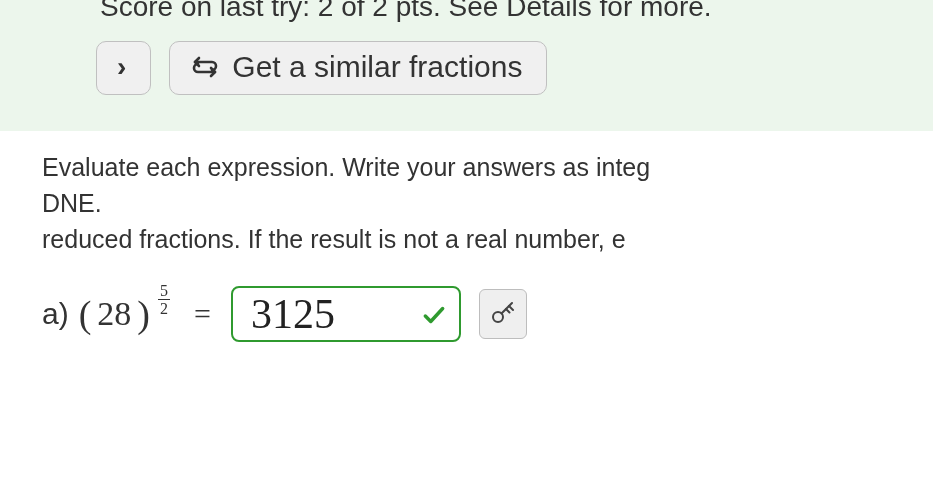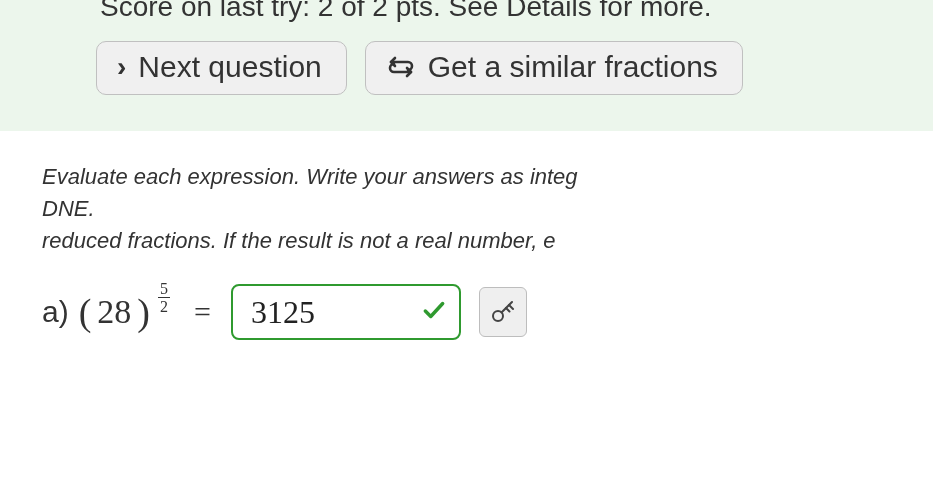--- a/index.html
+++ b/index.html
@@ -42,26 +42,25 @@
     color: #333;
     cursor: pointer;
     line-height: 1;
   }
   .pill-btn .chev {
     font-weight: bold;
     font-size: 28px;
   }
   .pill-btn svg { display: block; }
   .question-body {
-    padding: 30px 0 0 42px;
-    font-size: 22px;
+    padding: 18px 0 0 42px;
+    font-size: 25px;
     color: #333;
     line-height: 1.45;
     white-space: nowrap;
-    font-style: italic;
   }
   .part-row {
     display: flex;
     align-items: center;
     gap: 10px;
     padding: 28px 0 0 42px;
     font-size: 30px;
     color: #333;
   }
   .math {
@@ -90,21 +89,21 @@
     border: 2px solid #2f9a2f;
     border-radius: 8px;
     padding: 8px 12px 8px 18px;
     min-width: 230px;
     height: 56px;
     display: inline-flex;
     align-items: center;
     justify-content: space-between;
     gap: 12px;
     font-family: "Cambria Math", "Times New Roman", serif;
-    font-size: 32px;
+    font-size: 42px;
     color: #222;
   }
   .check {
     color: #2f9a2f;
     stroke: #2f9a2f;
   }
   .tool-btn {
     border: 1px solid #bdbdbd;
     background: #efefef;
     border-radius: 6px;
@@ -118,21 +117,20 @@
   }
 </style>
 </head>
 <body>
 
 <div class="top-panel">
   <div class="score-line">Score on last try: 2 of 2 pts.  See Details for more.</div>
   <div class="button-row">
     <button class="pill-btn">
       <span class="chev">›</span>
-      <span>Next question</span>
     </button>
     <button class="pill-btn">
       <span>
         <svg width="30" height="28" viewBox="0 0 30 28" fill="none" stroke="#333" stroke-width="2.6" stroke-linecap="round" stroke-linejoin="round">
           <path d="M5 9 H22 A4 4 0 0 1 22 17"></path>
           <path d="M9 5 L5 9 L9 13"></path>
           <path d="M25 19 H8 A4 4 0 0 1 8 11"></path>
           <path d="M21 23 L25 19 L21 15"></path>
         </svg>
       </span>

